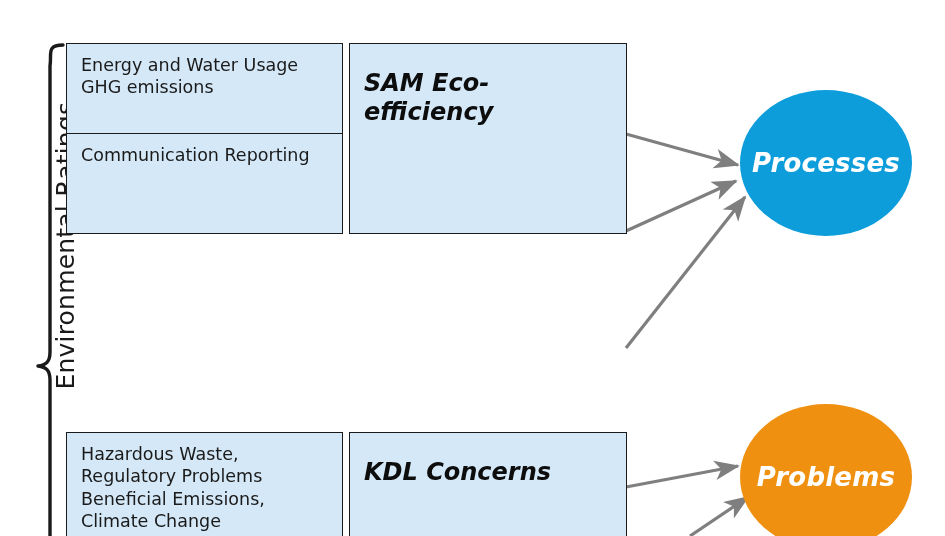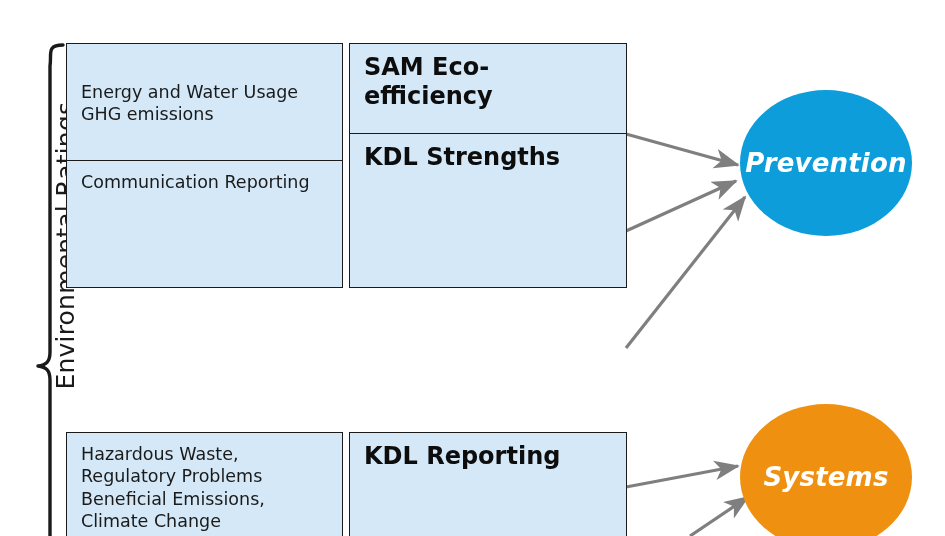--- a/index.html
+++ b/index.html
@@ -71,23 +71,24 @@
   .cell:last-child { border-bottom: none; }
 
   .cell.plain {
     font-size: 17.5px;
     line-height: 1.28;
     color: #1a1a1a;
   }
   .cell.emph {
     font-size: 24px;
     font-weight: bold;
+    font-style: italic;
     line-height: 1.2;
     color: #0d0d0d;
-    padding-top: 9px;
+    padding-top: 25px;
   }
 
   
   .h1 { height: 90px; }
   .h2 { height: 99px; }
   .h3 { height: 153px; }
   
   .h4 { height: 104px; }
 
   
@@ -149,39 +150,38 @@
   <div class="matrix" style="left:66px; top:43px;">
 
     <div class="col col-left">
       <div class="cell plain h1" style="white-space: pre-line;">Energy and Water Usage
 GHG emissions</div>
       <div class="cell plain h2">Communication Reporting</div>
     </div>
 
     <div class="col col-right">
       <div class="cell emph h1">SAM Eco-efficiency</div>
-      <div class="cell emph h3">KDL Strengths</div>
     </div>
   </div>
 
   <div class="matrix" style="left:66px; top:432px;">
 
     <div class="col col-left">
       <div class="cell plain h4" style="white-space: pre-line;">Hazardous Waste,
 Regulatory Problems
 Beneficial Emissions,
 Climate Change</div>
     </div>
 
     <div class="col col-right">
-      <div class="cell emph h4">KDL Reporting</div>
+      <div class="cell emph h4">KDL Concerns</div>
     </div>
   </div>
 
   <div class="node" style="left:740px; top:90px; width:172px; height:146px; background:#0d9ddb;">
-    <span>Prevention</span>
+    <span>Processes</span>
   </div>
 
   <div class="node" style="left:740px; top:404px; width:172px; height:146px; background:#ef9011;">
-    <span>Systems</span>
+    <span>Problems</span>
   </div>
 
 </div>
 
 </body></html>

